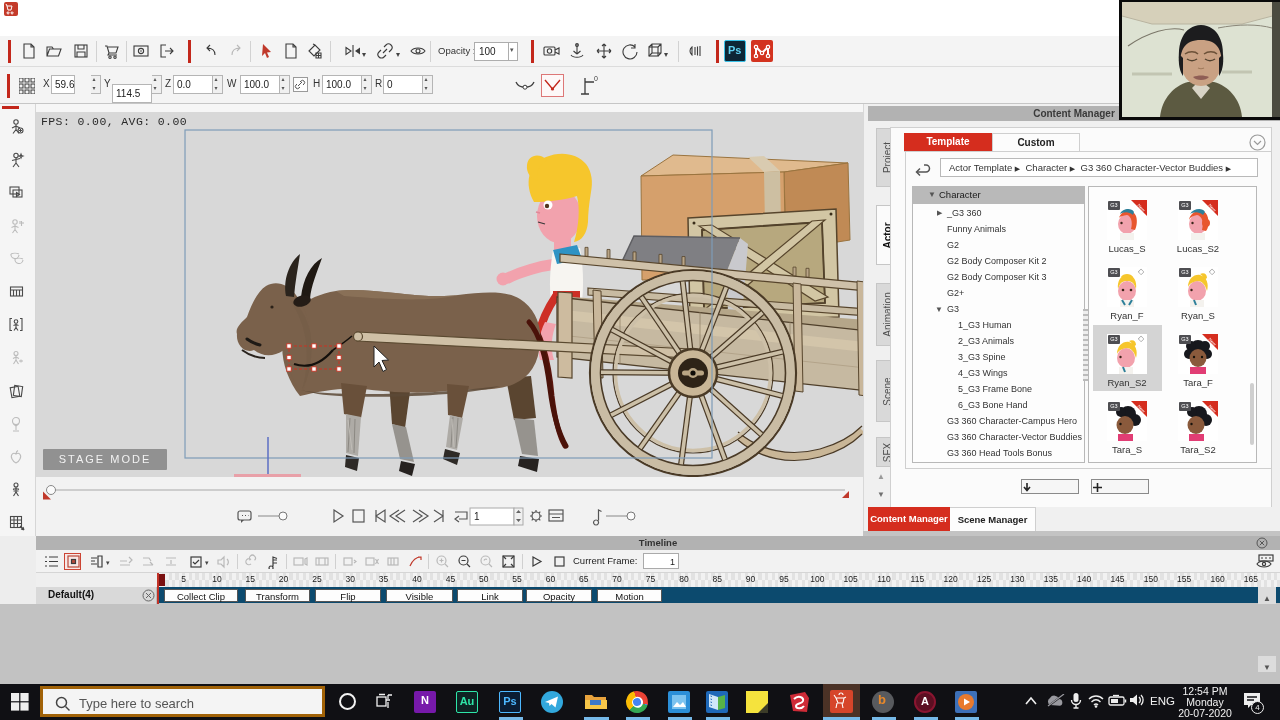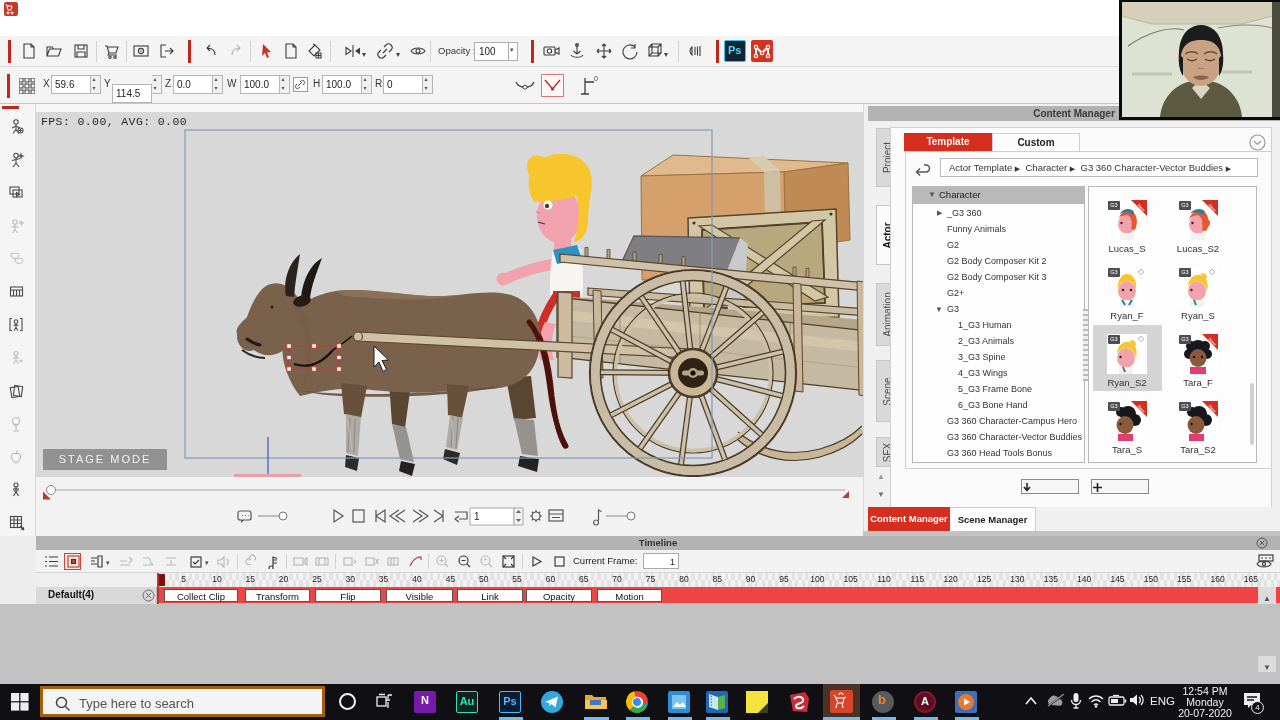--- a/index.html
+++ b/index.html
@@ -132,21 +132,21 @@
         <rect x="12" y="0" width="4" height="4"></rect>
         <rect x="0" y="6" width="4" height="4"></rect>
         <rect x="6" y="6" width="4" height="4"></rect>
         <rect x="12" y="6" width="4" height="4"></rect>
         <rect x="0" y="12" width="4" height="4"></rect>
         <rect x="6" y="12" width="4" height="4"></rect>
         <rect x="12" y="12" width="4" height="4"></rect>
       </g>
     </svg>
     <span class="a" style="left:43px;top:78px;font-size:10px;color:#333">X</span>
-    <div class="a" style="left:51px;top:75px;width:40px;height:19px;background:#fff;border:1px solid #b5b5b5">
+    <div class="a" style="left:51px;top:75px;width:24px;height:19px;background:#fff;border:1px solid #b5b5b5">
       <span class="a" style="left:3px;top:3px;font-size:10px;color:#222">59.6</span>
     </div>
     <div class="a" style="left:91px;top:75px;width:10px;height:19px;background:#f0f0f0;border:1px solid #b5b5b5;border-left:none">
       <span class="a" style="left:1.5px;top:-1px;font-size:6px;color:#555">▴</span>
       <span class="a" style="left:1.5px;top:8px;font-size:6px;color:#555">▾</span>
     </div>
     <span class="a" style="left:104px;top:78px;font-size:10px;color:#333">Y</span>
     <div class="a" style="left:112px;top:84px;width:40px;height:19px;background:#fff;border:1px solid #b5b5b5">
       <span class="a" style="left:3px;top:3px;font-size:10px;color:#222">114.5</span>
     </div>
@@ -864,21 +864,21 @@
         <div class="a" style="left:969.4px;top:1px;width:24px;text-align:center;font-size:8.5px;color:#222">130</div>
         <div class="a" style="left:1002.8px;top:1px;width:24px;text-align:center;font-size:8.5px;color:#222">135</div>
         <div class="a" style="left:1036.1px;top:1px;width:24px;text-align:center;font-size:8.5px;color:#222">140</div>
         <div class="a" style="left:1069.5px;top:1px;width:24px;text-align:center;font-size:8.5px;color:#222">145</div>
         <div class="a" style="left:1102.9px;top:1px;width:24px;text-align:center;font-size:8.5px;color:#222">150</div>
         <div class="a" style="left:1136.2px;top:1px;width:24px;text-align:center;font-size:8.5px;color:#222">155</div>
         <div class="a" style="left:1169.6px;top:1px;width:24px;text-align:center;font-size:8.5px;color:#222">160</div>
         <div class="a" style="left:1202.9px;top:1px;width:24px;text-align:center;font-size:8.5px;color:#222">165</div>
         <div class="a" style="left:121px;top:1px;width:8px;height:12px;background:#7a1010"></div>
       </div>
-      <div class="a" style="left:36px;top:51px;width:1244px;height:17px;background:#ef4444;border-bottom:1px solid #c2c2c2">
+      <div class="a" style="left:36px;top:51px;width:1244px;height:17px;background:#0c4a6e;border-bottom:1px solid #c2c2c2">
         <div class="a" style="left:0;top:0;width:121px;height:17px;background:#d9d9d9;border-right:1px solid #bbb">
           <span class="a" style="left:12px;top:2px;font-size:10px;font-weight:bold;color:#111">Default(4)</span>
           <svg class="ic" style="left:106px;top:2px" width="13" height="13" viewBox="0 0 13 13">
             <circle cx="6.5" cy="6.5" r="5.5" fill="none" stroke="#666"></circle>
             <path d="M4 4 l5 5 M9 4 l-5 5" stroke="#666"></path>
           </svg>
         </div>
         <div class="a" style="left:121px;top:-14px;width:2px;height:31px;background:#c03227"></div>
         <div class="a" style="left:128px;top:2px;width:74px;height:13px;background:#fdfdfd;border:1px solid #555;text-align:center;font-size:9.5px;color:#111;line-height:13px">Collect Clip</div>
         <div class="a" style="left:209px;top:2px;width:65px;height:13px;background:#fdfdfd;border:1px solid #555;text-align:center;font-size:9.5px;color:#111;line-height:13px">Transform</div>

